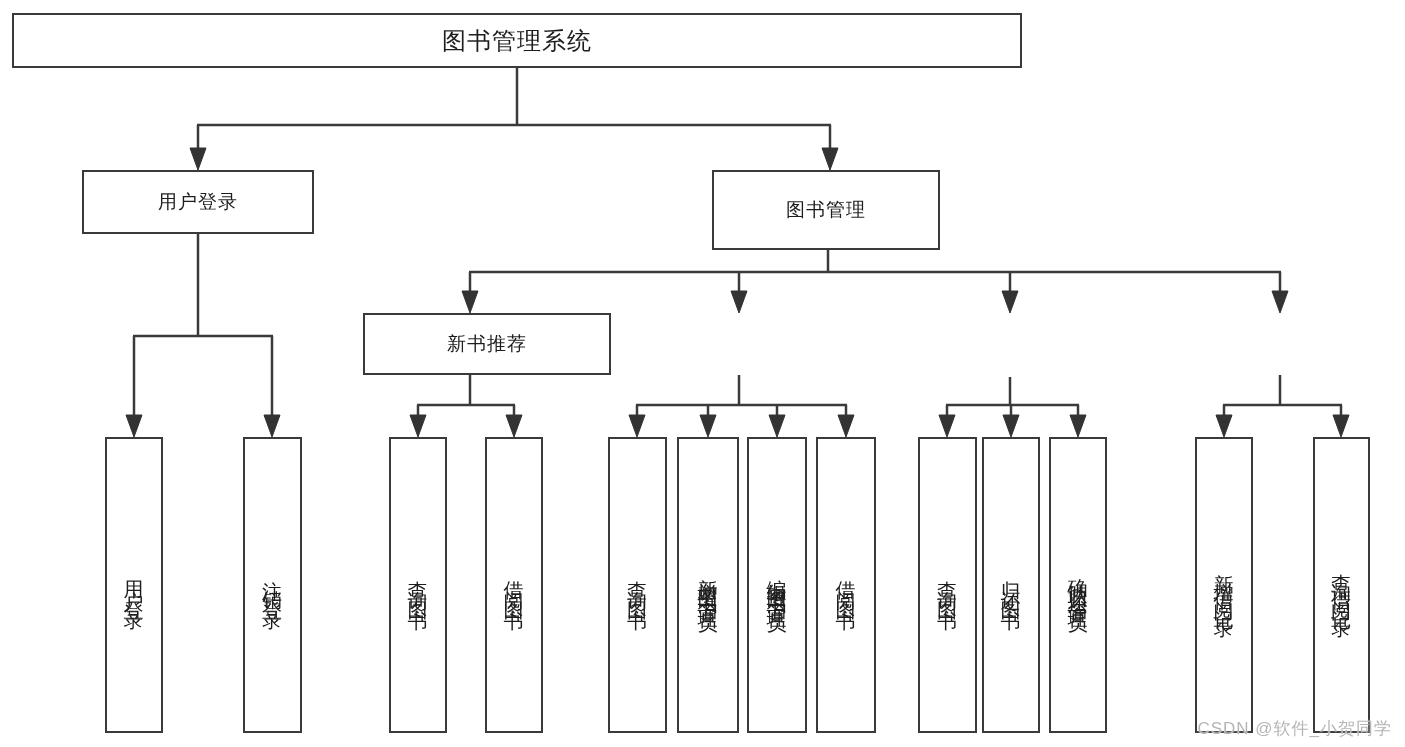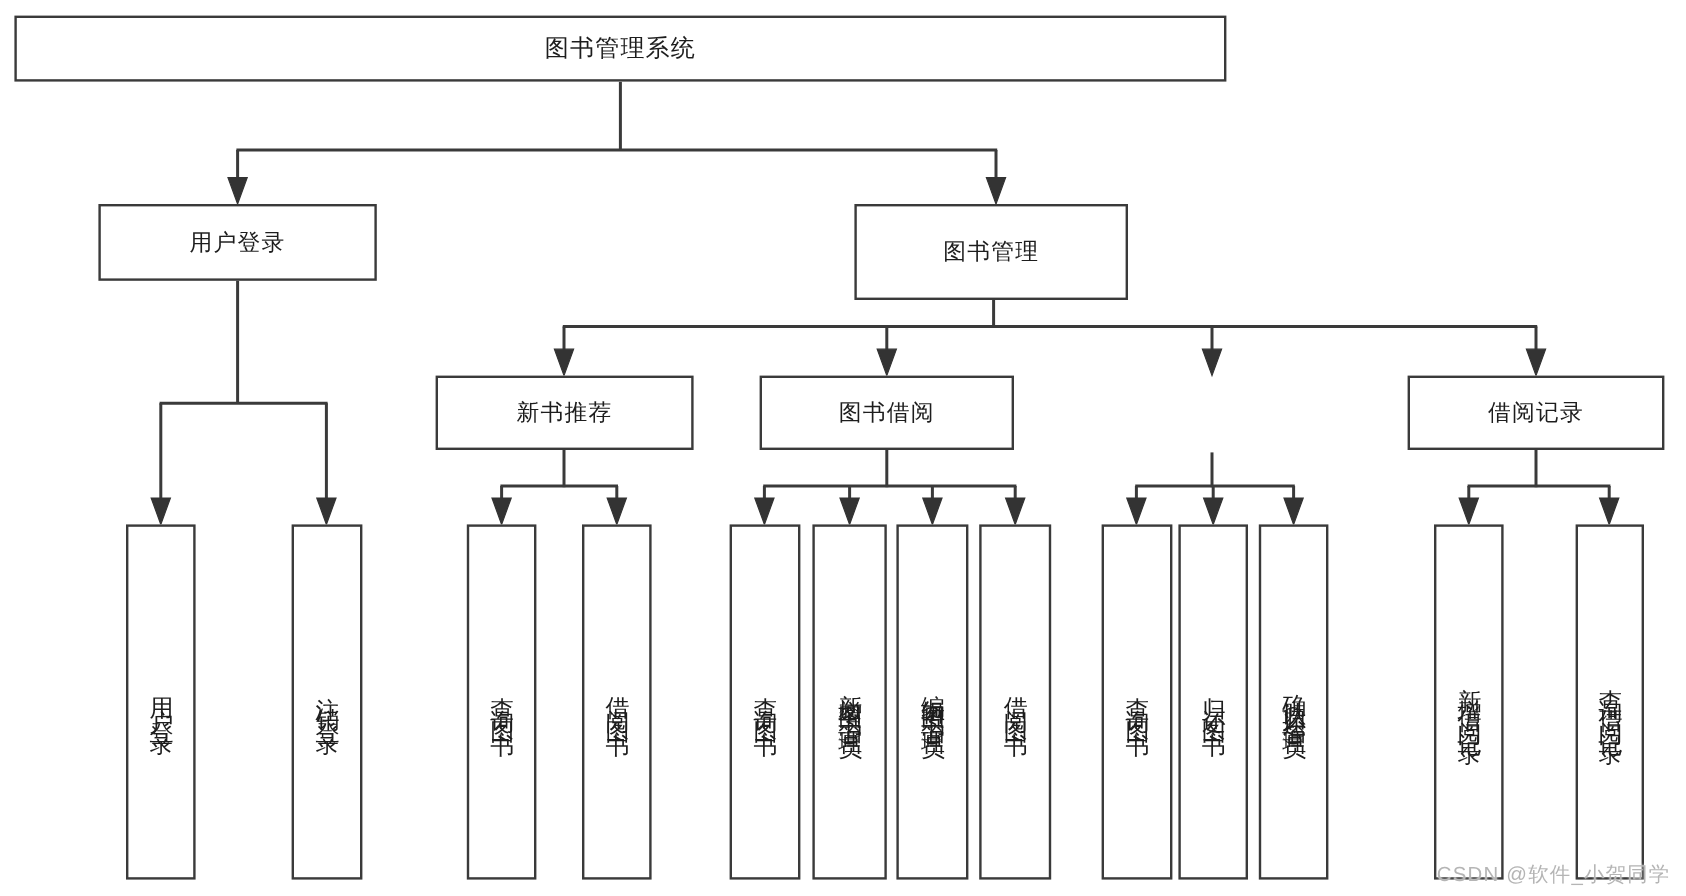--- a/index.html
+++ b/index.html
@@ -40,21 +40,21 @@
     align-items:center;
     justify-content:center;
     color:var(--text);
   }
   .box.h .hlabel{
     font-size:19px;
     letter-spacing:1px;
     white-space:nowrap;
   }
   .box.root .hlabel{
-    font-size:20px;
+    font-size:24px;
   }
   .box.v{
     top:437px;
     height:296px;
   }
   .vlabel{
     writing-mode:vertical-rl;
     text-orientation:mixed;
     font-size:20px;
     line-height:1;
@@ -154,28 +154,22 @@
     <span class="hlabel">图书管理系统</span>
   </div>
 
   <div class="box h" style="left:82px;top:170px;width:232px;height:64px">
     <span class="hlabel">用户登录</span>
   </div>
   <div class="box h" style="left:712px;top:170px;width:228px;height:80px">
     <span class="hlabel">图书管理</span>
   </div>
 
-  <div class="box h" style="left:363px;top:313px;width:215px;height:62px">
+  <div class="box h" style="left:363px;top:313px;width:248px;height:62px">
     <span class="hlabel">新书推荐</span>
-  </div>
-  <div class="box h" style="left:633px;top:313px;width:212px;height:62px">
-    <span class="hlabel">图书借阅</span>
-  </div>
-  <div class="box h" style="left:1173px;top:313px;width:214px;height:62px">
-    <span class="hlabel">借阅记录</span>
   </div>
 
   <div class="box v sp-s" style="left:105px;width:58px">
     <span class="vlabel">用户登录</span>
   </div>
   <div class="box v sp-s" style="left:243px;width:59px">
     <span class="vlabel">注销登录</span>
   </div>
 
   <div class="box v sp-s" style="left:389px;width:58px">

